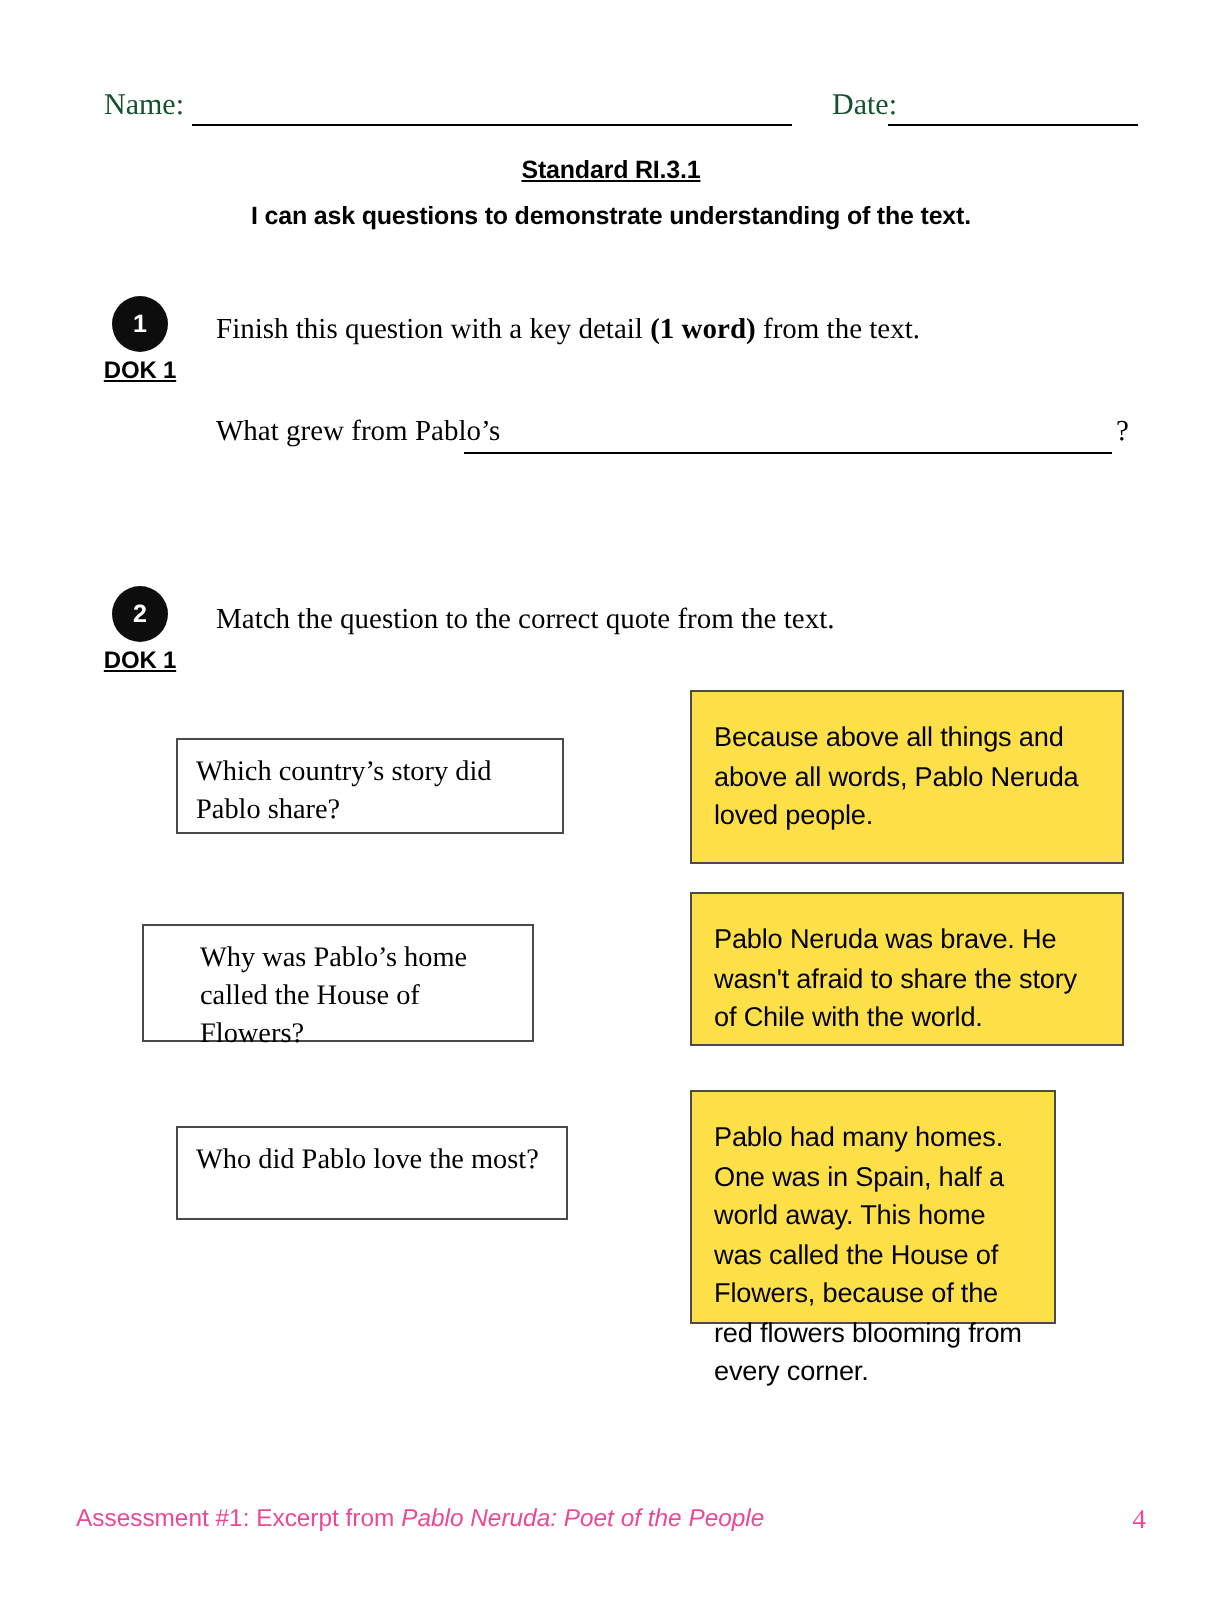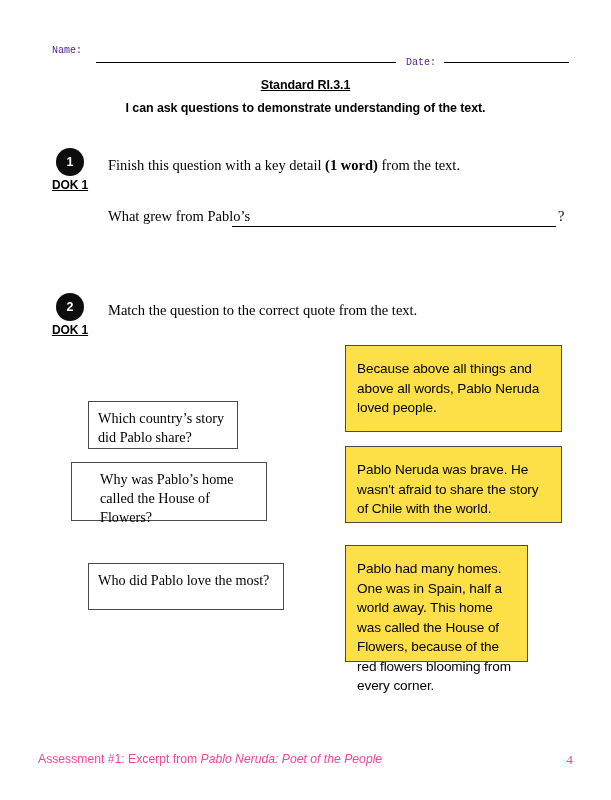--- a/index.html
+++ b/index.html
@@ -19,35 +19,35 @@
 
   
   .namedate {
     position: absolute;
     left: 52px;
     top: 44px;
     width: 515px;
     height: 20px;
   }
   .nd-label {
-    font-family: Liberation Mono, monospace;
-    font-size: 10px;
-    color: #4c1d95;
+    font-family: Liberation Serif, serif;
+    font-size: 15px;
+    color: #14532d;
     position: absolute;
     top: 1px;
   }
   .nd-rule {
     position: absolute;
     border-bottom: 1.4px solid #000;
     height: 0;
     bottom: 1px;
   }
   #name-label { left: 0; }
   #name-rule  { left: 44px; width: 300px; }
-  #date-label { left: 354px; margin-top: 12px; }
+  #date-label { left: 364px; }
   #date-rule  { left: 392px; width: 125px; }
 
   
   .standard-heading {
     position: absolute;
     left: 0;
     top: 78px;
     width: 611px;
     text-align: center;
     font-family: "Liberation Sans", sans-serif;
@@ -160,21 +160,21 @@
     background: #fde047;
     box-sizing: border-box;
     font-family: "Liberation Sans", sans-serif;
     font-size: 13.6px;
     line-height: 19.5px;
     padding: 13px 10px 12px 11px;
     color: #000;
     letter-spacing: -0.1px;
   }
 
-  #qbox-0 { left: 88px;  top: 369px; width: 150px; height: 48px; margin-top: 32px; }
+  #qbox-0 { left: 88px;  top: 369px; width: 194px; height: 48px; }
   #qbox-1 { left: 71px;  top: 462px; width: 196px; height: 59px; padding-left: 28px; }
   #qbox-2 { left: 88px;  top: 563px; width: 196px; height: 47px; }
 
   #abox-0 { left: 345px; top: 345px; width: 217px; height: 87px; }
   #abox-1 { left: 345px; top: 446px; width: 217px; height: 77px; }
   #abox-2 { left: 345px; top: 545px; width: 183px; height: 117px; }
 
   
   .footer {
     position: absolute;

